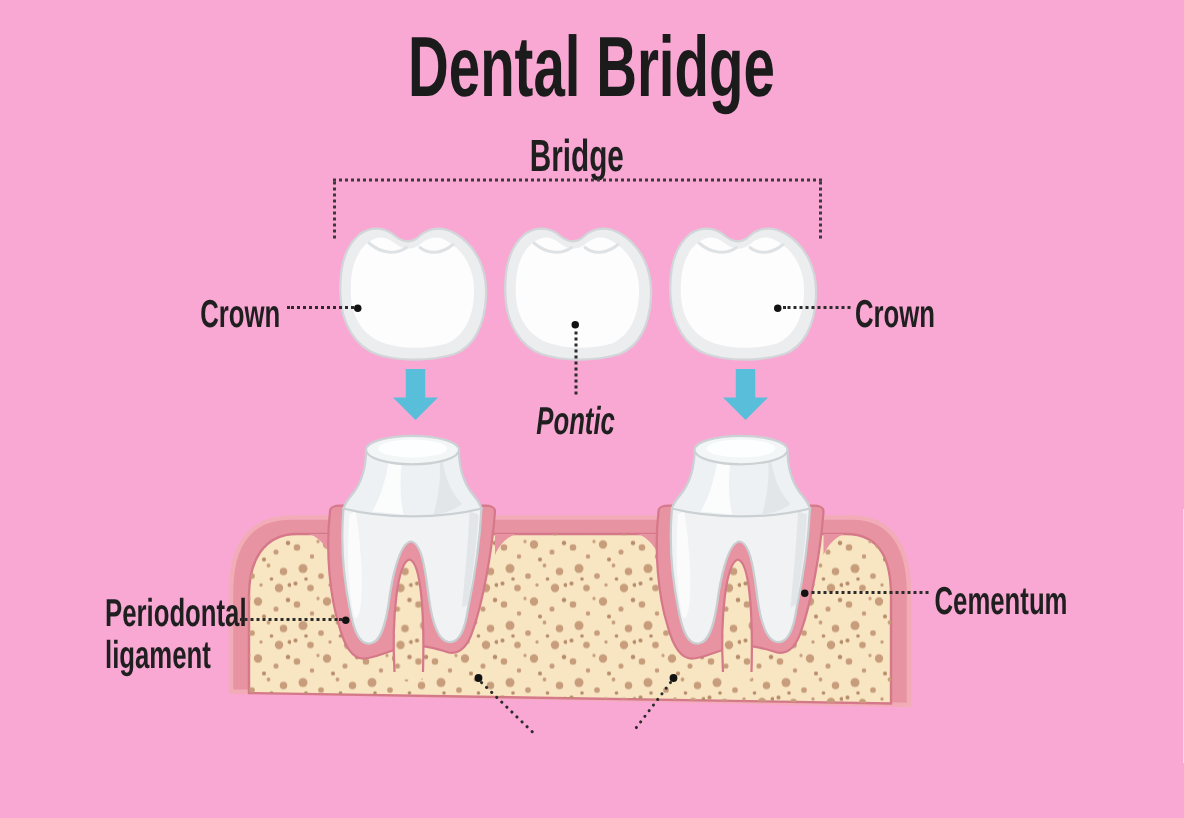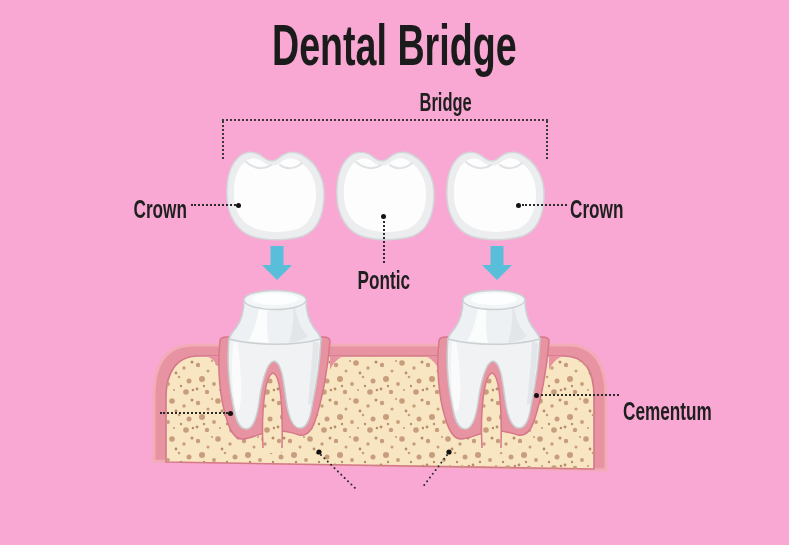--- a/index.html
+++ b/index.html
@@ -34,21 +34,21 @@
   .jaw{position:absolute;left:148px;top:283px;}
   .jawlead{position:absolute;left:300px;top:444px;}
 </style>
 </head>
 <body>
 
 <div class="canvas">
 
   <h1 class="title"><span class="cx">Dental Bridge</span></h1>
 
-  <div class="label" style="left:285px;top:88px;width:200px;text-align:right;font-size:25px;"><span class="cx">Bridge</span></div>
+  <div class="label" style="left:285px;top:88px;width:200px;text-align:center;font-size:30px;"><span class="cx">Bridge</span></div>
   <div class="bracket">
     <span class="leg leg-l"></span>
     <span class="leg leg-r"></span>
   </div>
 
   <svg class="crowns" width="324" height="100" viewBox="0 0 324 100">
     <defs>
       <g id="crownT">
         <path d="M4,55 C3,38 6,22 17,13 C24,8 33,8 40,14 C46,19 52,19 57,14 C64,8 73,8 81,13
                  C94,21 102,36 101,55 C100,74 93,88 80,93 C64,98 42,98 28,93 C14,88 5,73 4,55 Z" fill="#ecedee" stroke="#d2d6d8" stroke-width="1.5"></path>
@@ -137,28 +137,32 @@
   </svg>
 
   <div class="label" style="left:80px;width:107px;top:194px;text-align:right;"><span class="cx cx-r">Crown</span></div>
   <div class="lead" style="left:191px;top:204px;width:45px;"></div>
   <div class="dot" style="left:236px;top:203px;"></div>
 
   <div class="label" style="left:570px;top:194px;"><span class="cx cx-l">Crown</span></div>
   <div class="lead" style="left:522px;top:204px;width:45px;"></div>
   <div class="dot" style="left:516px;top:203px;"></div>
 
-  <div class="label" style="left:334px;width:100px;top:265px;text-align:center;"><span class="cx">Pontic</span></div>
+  <div class="label" style="left:334px;width:100px;top:265px;text-align:center;font-style:italic;"><span class="cx">Pontic</span></div>
   <div class="lead-v" style="left:383px;top:221px;height:42px;"></div>
   <div class="dot" style="left:381px;top:214px;"></div>
 
-  <div class="label" style="left:623px;top:385px;margin-top:11px;"><span class="cx cx-l">Cementum</span></div>
+  <div class="label" style="left:623px;top:385px;"><span class="cx cx-l">Cementum</span></div>
   <div class="lead" style="left:541px;top:394px;width:78px;"></div>
   <div class="dot" style="left:534px;top:393px;"></div>
 
+  <div class="label" style="left:70px;top:394px;line-height:28px;">
+    <span class="cx cx-l">Periodontal</span><br>
+    <span class="cx cx-l">ligament</span>
+  </div>
   <div class="lead" style="left:160px;top:412px;width:68px;"></div>
   <div class="dot" style="left:228px;top:411px;"></div>
 
   <svg class="jawlead" width="170" height="50" viewBox="0 0 170 50">
     <circle cx="19" cy="8" r="2.6" fill="#121212"></circle>
     <circle cx="149" cy="8" r="2.6" fill="#121212"></circle>
     <line x1="21" y1="11" x2="55" y2="44" stroke="#2b2b2b" stroke-width="2" stroke-linecap="round" stroke-dasharray="0.1 4.6"></line>
     <line x1="147" y1="11" x2="122" y2="44" stroke="#2b2b2b" stroke-width="2" stroke-linecap="round" stroke-dasharray="0.1 4.6"></line>
   </svg>
 

